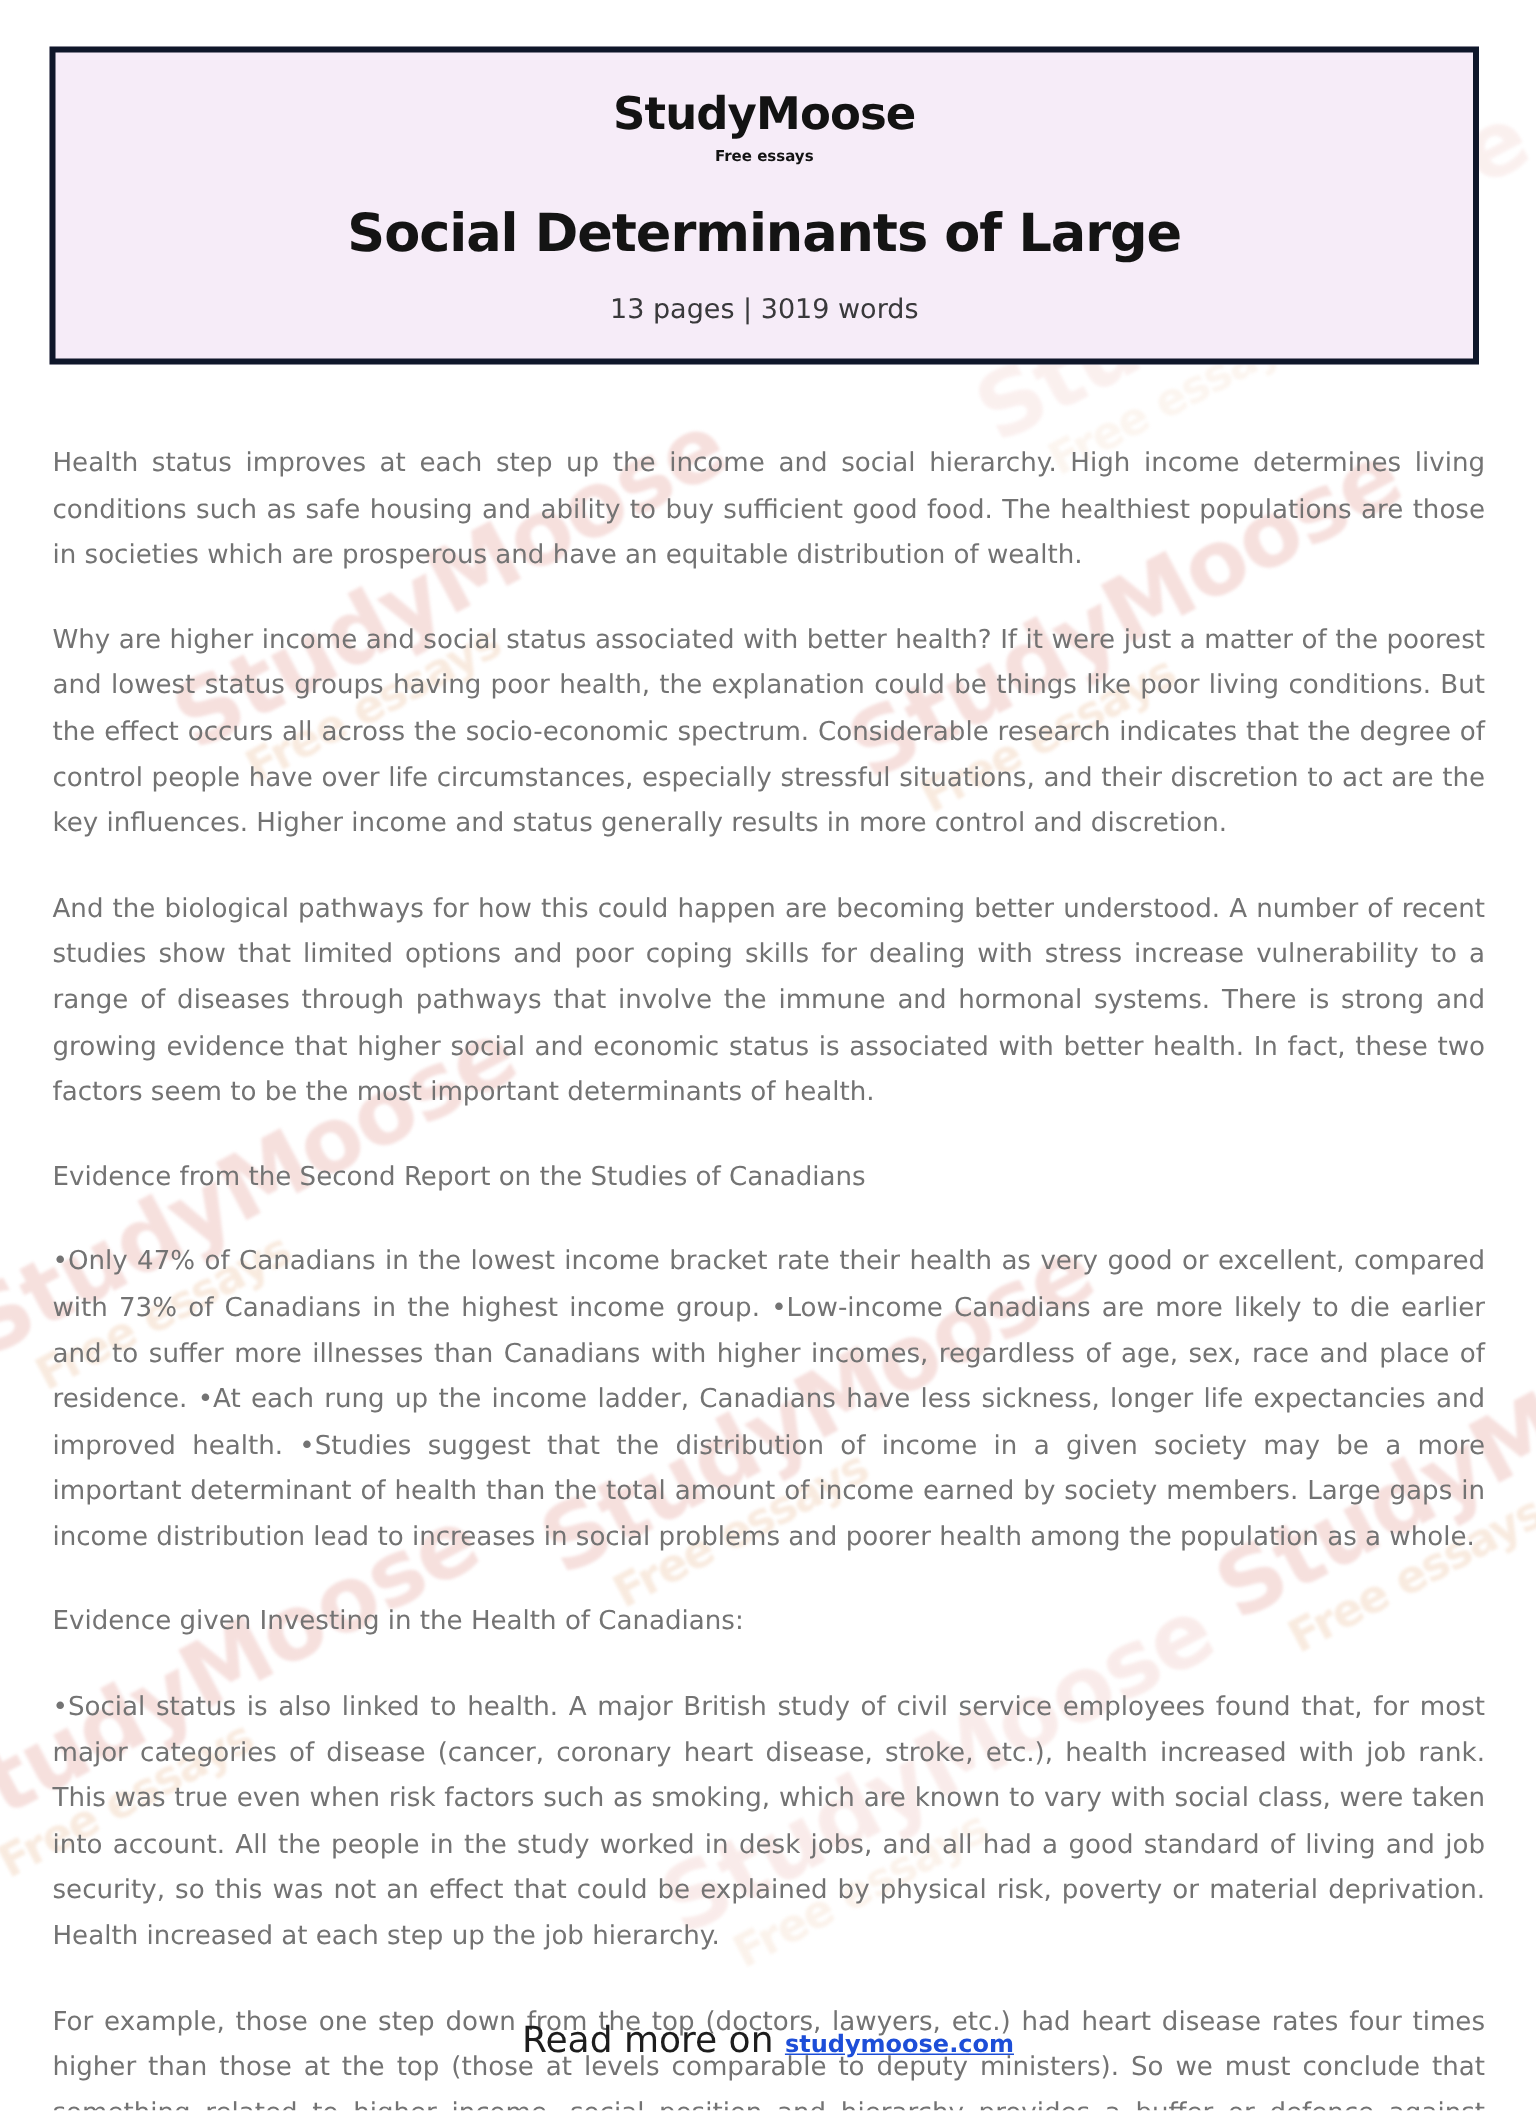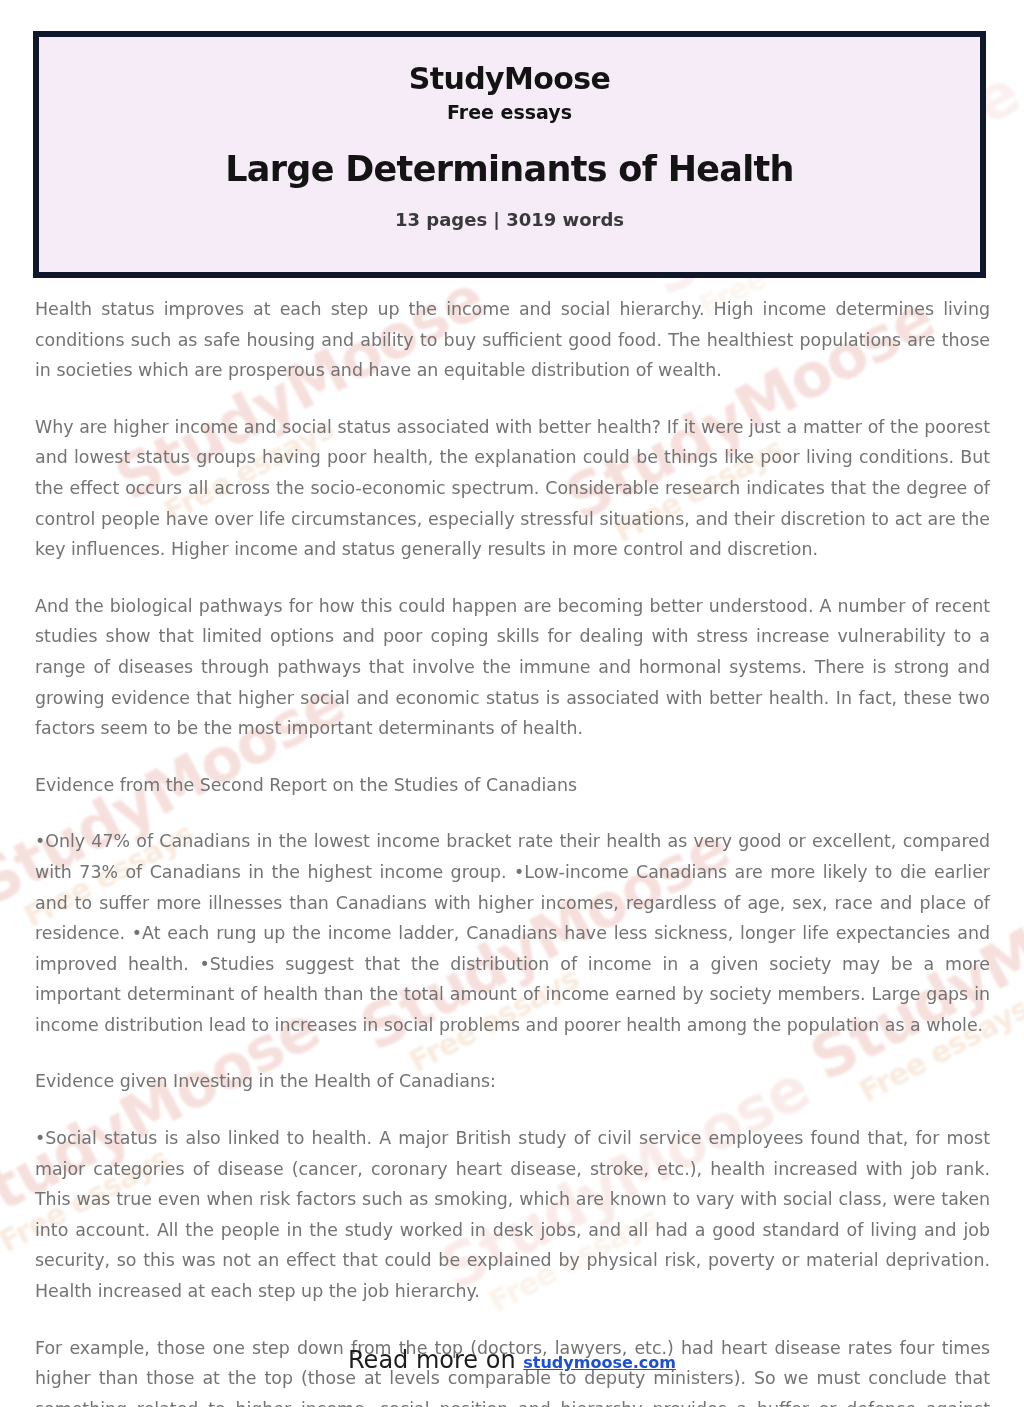--- a/index.html
+++ b/index.html
@@ -54,55 +54,55 @@
   .wm-f { left: -60px;  top: 1085px; transform: rotate(-28deg); }
   .wm-g { left: 430px;  top: 1145px; transform: rotate(-28deg); opacity:.26; }
   .wm-h { left: 640px;  top: 150px;  transform: rotate(-28deg); opacity:.20; }
 
   
   #header-card {
     position: absolute;
     left: 33px;
     top: 31px;
     width: 953px;
-    height: 247px;
+    height: 212px;
     background: #f6ecf8;
-    border: 6px solid #0f172a;
+    border: 4px solid #0f172a;
     box-sizing: border-box;
     z-index: 2;
     text-align: center;
   }
   #brand-name {
     margin: 0;
     padding-top: 24px;
     font-size: 30px;
     font-weight: 700;
     letter-spacing: -.6px;
     color: #131313;
   }
   #brand-tagline {
     margin: 0;
     padding-top: 5px;
-    font-size: 19px;
+    font-size: 10px;
     font-weight: 700;
     color: #131313;
   }
   #doc-title {
     margin: 0;
     padding-top: 26px;
     font-size: 35px;
     font-weight: 700;
     letter-spacing: -.7px;
     color: #141414;
   }
   #doc-meta {
     margin: 0;
     padding-top: 20px;
     font-size: 18px;
-    font-weight: 700;
+    font-weight: 400;
     color: #39393b;
   }
 
   
   #article {
     position: absolute;
     left: 35px;
     top: 294px;
     width: 955px;
     z-index: 1;
@@ -172,21 +172,21 @@
     </div>
     <div class="wm wm-h">
       <span class="wm-main">StudyMoose</span>
       <span class="wm-sub">Free essays</span>
     </div>
   </div>
 
   <div id="header-card">
     <div id="brand-name">StudyMoose</div>
     <div id="brand-tagline">Free essays</div>
-    <h1 id="doc-title">Large Determinants of Health</h1>
+    <h1 id="doc-title">Social Determinants of Large</h1>
     <div id="doc-meta">13 pages | 3019 words</div>
   </div>
 
   <div id="article">
     <p>Health status improves at each step up the income and social hierarchy. High income determines living conditions such as safe housing and ability to buy sufficient good food. The healthiest populations are those in societies which are prosperous and have an equitable distribution of wealth.</p>
     <p>Why are higher income and social status associated with better health? If it were just a matter of the poorest and lowest status groups having poor health, the explanation could be things like poor living conditions. But the effect occurs all across the socio-economic spectrum. Considerable research indicates that the degree of control people have over life circumstances, especially stressful situations, and their discretion to act are the key influences. Higher income and status generally results in more control and discretion.</p>
     <p>And the biological pathways for how this could happen are becoming better understood. A number of recent studies show that limited options and poor coping skills for dealing with stress increase vulnerability to a range of diseases through pathways that involve the immune and hormonal systems. There is strong and growing evidence that higher social and economic status is associated with better health. In fact, these two factors seem to be the most important determinants of health.</p>
     <p>Evidence from the Second Report on the Studies of Canadians</p>
     <p>•Only 47% of Canadians in the lowest income bracket rate their health as very good or excellent, compared with 73% of Canadians in the highest income group. •Low-income Canadians are more likely to die earlier and to suffer more illnesses than Canadians with higher incomes, regardless of age, sex, race and place of residence. •At each rung up the income ladder, Canadians have less sickness, longer life expectancies and improved health. •Studies suggest that the distribution of income in a given society may be a more important determinant of health than the total amount of income earned by society members. Large gaps in income distribution lead to increases in social problems and poorer health among the population as a whole.</p>
     <p>Evidence given Investing in the Health of Canadians:</p>

